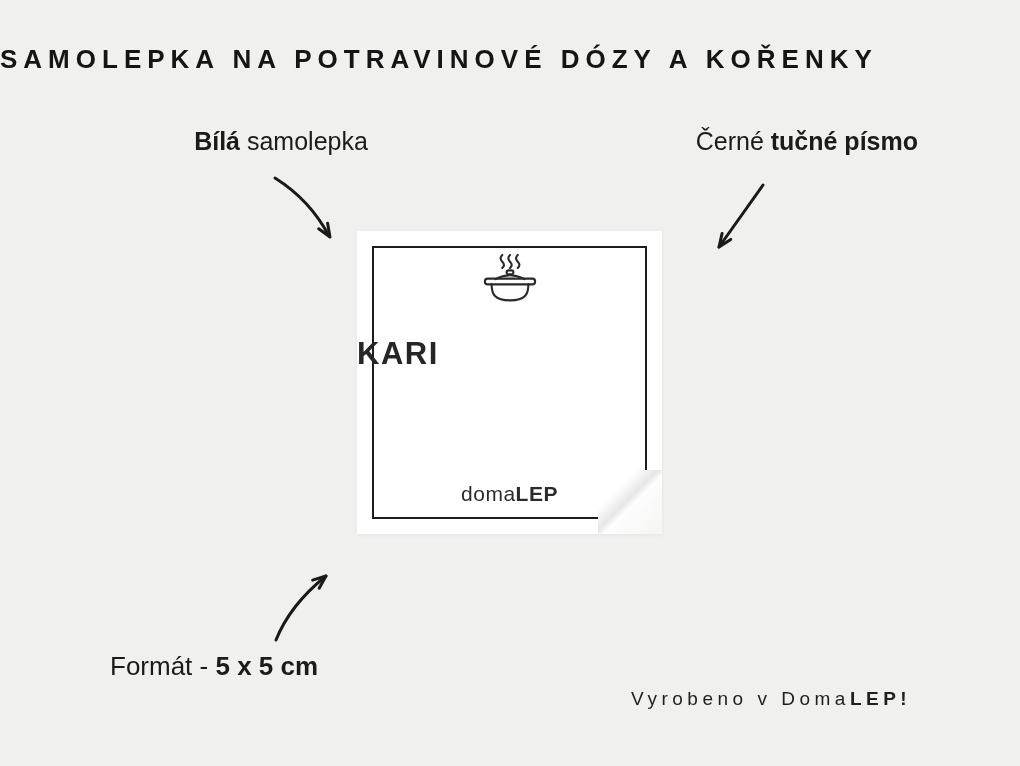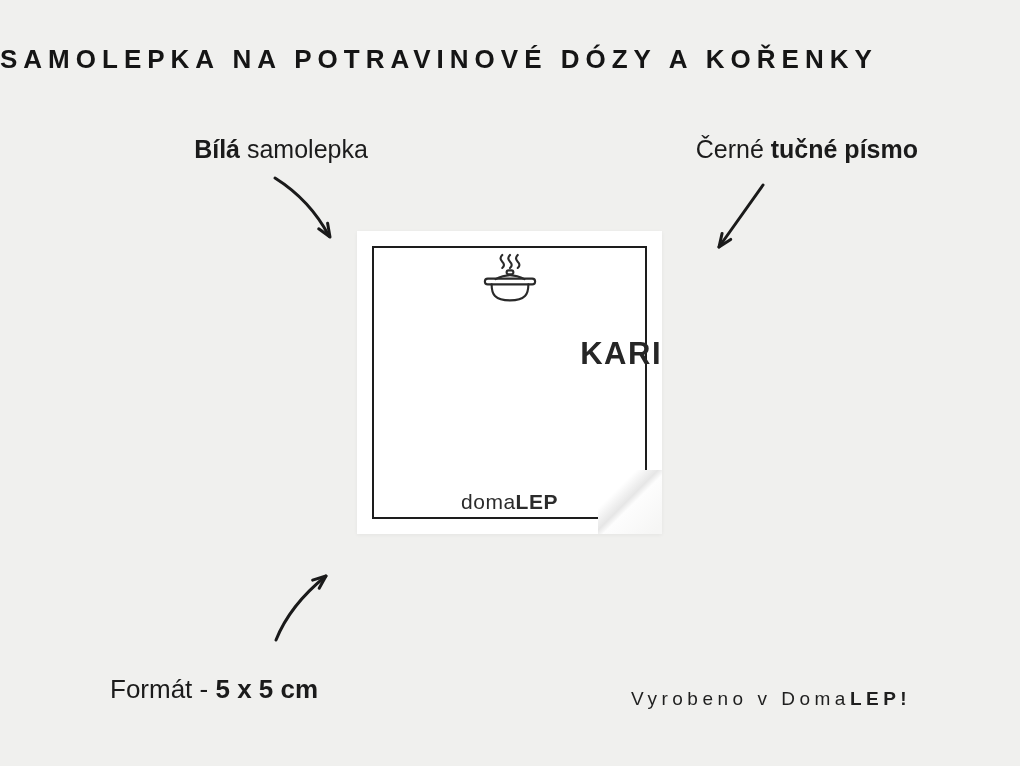--- a/index.html
+++ b/index.html
@@ -22,26 +22,25 @@
     letter-spacing: 6px;
     color: #151515;
     white-space: nowrap;
   }
 
   .callout {
     position: absolute;
     font-size: 25px;
     color: #1b1b1b;
     white-space: nowrap;
-    margin-top: 8px;
   }
   .callout .b, .b { font-weight: 700; }
   .callout-left  { top: 127px; left: 131px; width: 300px; text-align: center; }
   .callout-right { top: 127px; left: 618px; width: 300px; text-align: right; }
-  .callout-format { top: 666px; left: 110px; font-size: 26px; }
+  .callout-format { top: 651px; left: 110px; font-size: 26px; }
 
   .arrow { position: absolute; }
   .arrow-left   { left: 255px; top: 170px; }
   .arrow-right  { left: 705px; top: 175px; }
   .arrow-bottom { left: 260px; top: 560px; }
 
   .sticker {
     position: absolute;
     left: 357px; top: 231px;
     width: 305px; height: 303px;
@@ -54,35 +53,34 @@
     border: 2px solid #1d1d1d;
   }
   .pot-icon {
     position: absolute;
     left: 50%; top: 22px;
     transform: translateX(-50%);
   }
   .product-name {
     position: absolute;
     top: 100px; left: 0; right: 0;
-    text-align: right;
+    text-align: left;
     font-size: 31px;
     font-weight: 700;
     letter-spacing: 1.5px;
     line-height: 45px;
     color: #262626;
   }
   .brand {
     position: absolute;
     top: 251px; left: 0; right: 0;
     text-align: center;
     font-size: 21px;
     color: #2b2b2b;
     letter-spacing: 0.5px;
-    margin-top: 8px;
   }
   .curl {
     position: absolute;
     right: 0; bottom: 0;
     width: 64px; height: 64px;
     background: linear-gradient(135deg,
       #ffffff 30%,
       #e6e6e6 47%,
       #fdfdfd 54%,
       #f6f6f5 92%);

